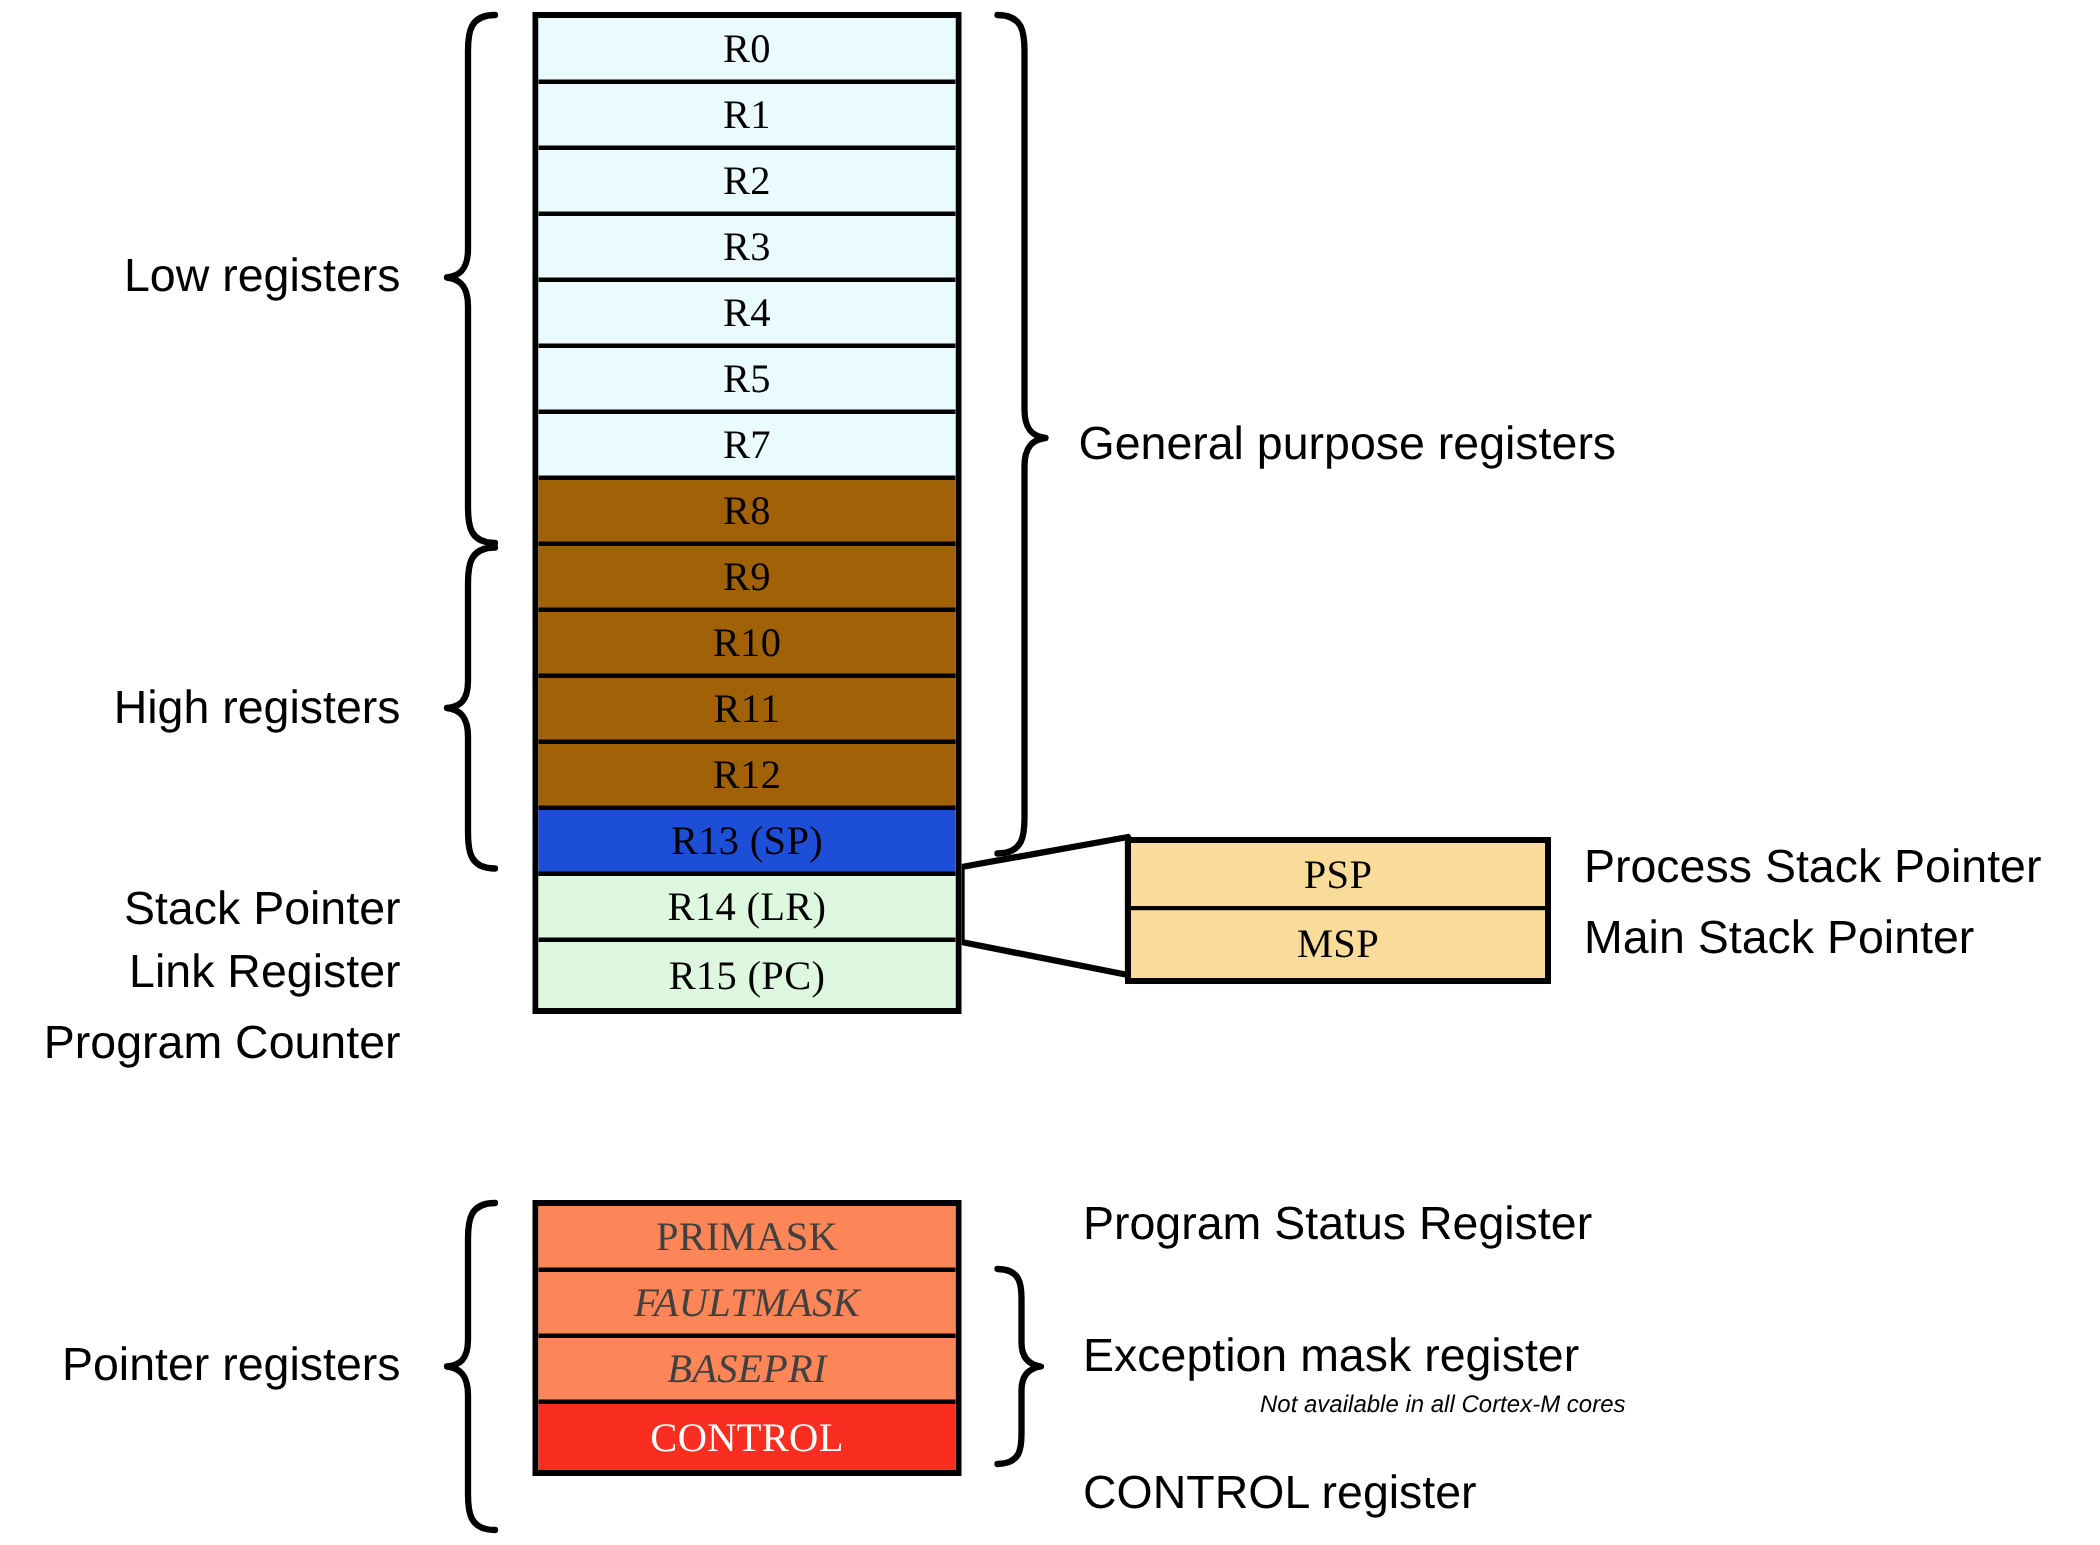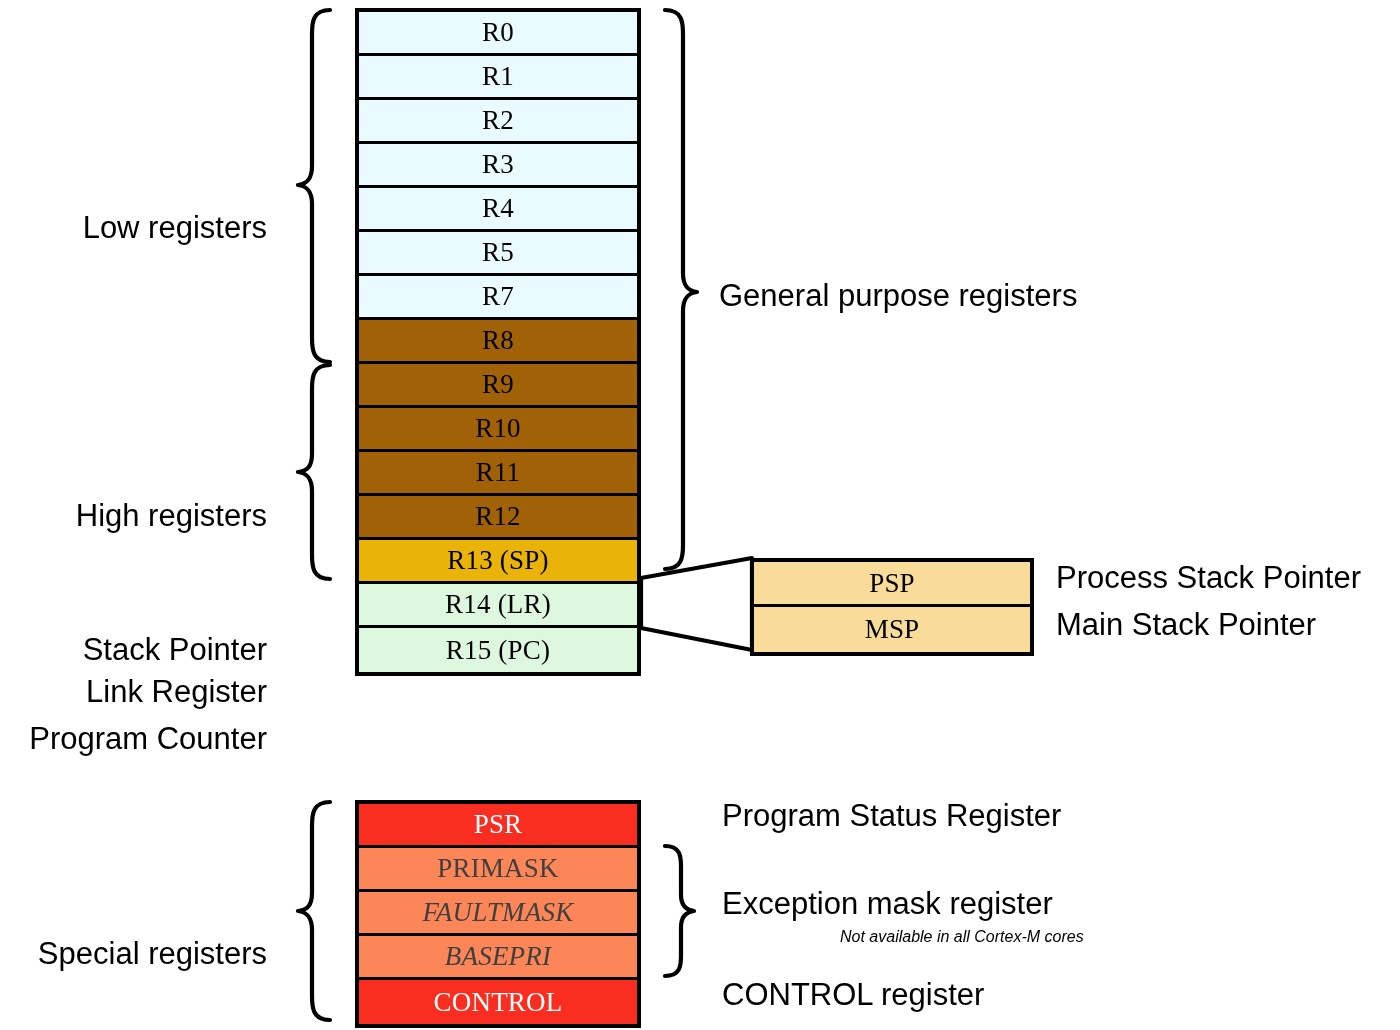--- a/index.html
+++ b/index.html
@@ -40,21 +40,21 @@
     justify-content: center;
     font-size: 27px;
     line-height: 1;
     letter-spacing: 0.2px;
     font-family: Liberation Serif, serif;
   }
   .reg-row:last-child { border-bottom: none; }
 
   .c-low    { background: #e9fbfe; }
   .c-high   { background: #a16207; }
-  .c-sp     { background: #eab308; }
+  .c-sp     { background: #1d4ed8; }
   .c-green  { background: #ddf8de; }
   .c-red    { background: #f92e21; color: #ffffff; }
   .c-orange { background: #fc8657; color: #404040; }
   .ital     { font-style: italic; }
 
   
   #main-table {
     left: 355px;
     top: 8px;
     width: 286px;
@@ -74,21 +74,21 @@
   }
   #sp-table .reg-row { background: #f9dc99; height: 45px; }
 
   
   .lbl {
     position: absolute;
     font-size: 31px;
     line-height: 1;
     white-space: nowrap;
   }
-  .lbl-r { text-align: right; margin-top: 44px; }
+  .lbl-r { text-align: right; }
 
   #lbl-low            { right: 1133px; top: 168px; }
   #lbl-high           { right: 1133px; top: 456px; }
   #lbl-stack-pointer  { right: 1133px; top: 590px; }
   #lbl-link-register  { right: 1133px; top: 632px; }
   #lbl-program-counter{ right: 1133px; top: 679px; }
   #lbl-special        { right: 1133px; top: 894px; }
 
   #lbl-gpr            { left: 719px; top: 280px; }
   #lbl-psp            { left: 1056px; top: 562px; }
@@ -187,33 +187,32 @@
     <div class="reg-row c-green">R14 (LR)</div>
     <div class="reg-row c-green">R15 (PC)</div>
   </div>
 
   <div class="reg-table" id="sp-table">
     <div class="reg-row">PSP</div>
     <div class="reg-row">MSP</div>
   </div>
 
   <div class="reg-table" id="special-table">
-    <div class="reg-row c-red">PSR</div>
     <div class="reg-row c-orange">PRIMASK</div>
     <div class="reg-row c-orange ital">FAULTMASK</div>
     <div class="reg-row c-orange ital">BASEPRI</div>
     <div class="reg-row c-red">CONTROL</div>
   </div>
 
   <div class="lbl lbl-r" id="lbl-low">Low registers</div>
   <div class="lbl lbl-r" id="lbl-high">High registers</div>
   <div class="lbl lbl-r" id="lbl-stack-pointer">Stack Pointer</div>
   <div class="lbl lbl-r" id="lbl-link-register">Link Register</div>
   <div class="lbl lbl-r" id="lbl-program-counter">Program Counter</div>
-  <div class="lbl lbl-r" id="lbl-special">Special registers</div>
+  <div class="lbl lbl-r" id="lbl-special">Pointer registers</div>
 
   <div class="lbl" id="lbl-gpr">General purpose registers</div>
   <div class="lbl" id="lbl-psp">Process Stack Pointer</div>
   <div class="lbl" id="lbl-msp">Main Stack Pointer</div>
   <div class="lbl" id="lbl-psr">Program Status Register</div>
   <div class="lbl" id="lbl-exc">Exception mask register</div>
   <div class="lbl" id="lbl-control">CONTROL register</div>
   <div id="lbl-note">Not available in all Cortex-M cores</div>
 
 </div>

